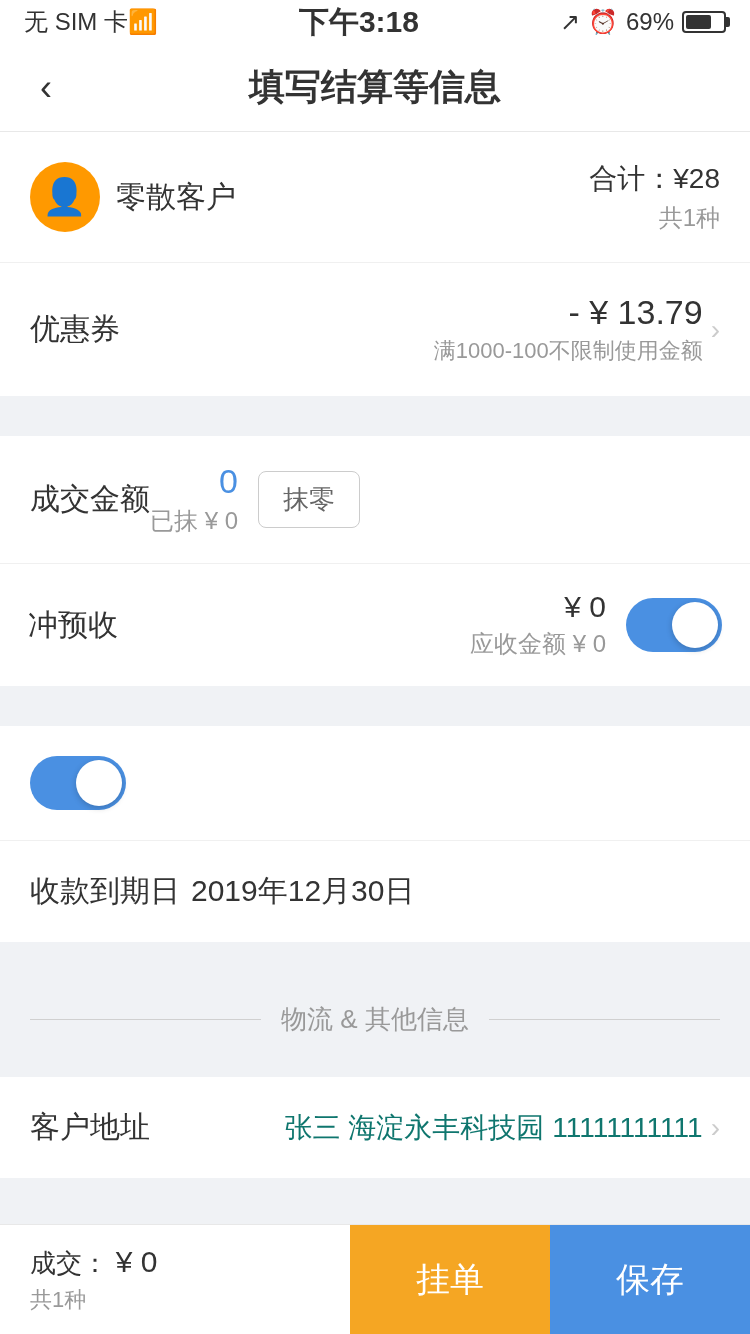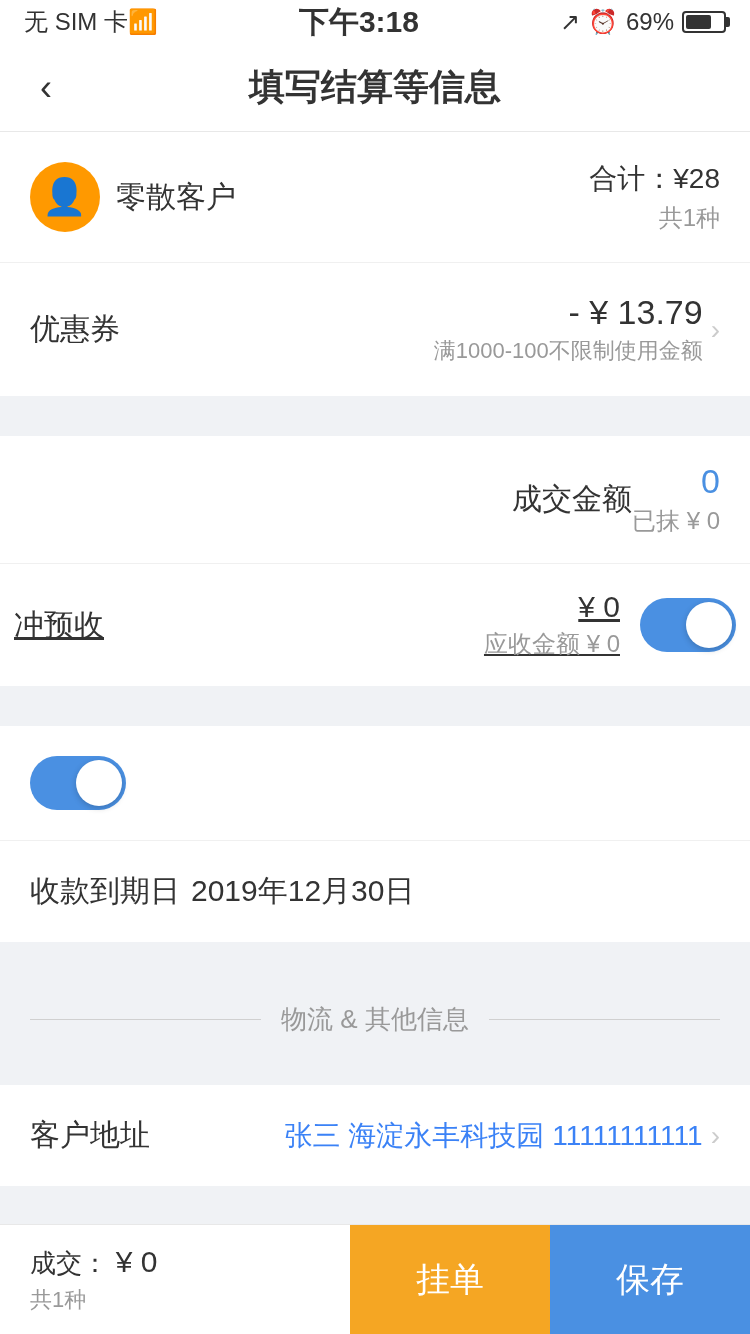--- a/index.html
+++ b/index.html
@@ -117,21 +117,21 @@
     .coupon-desc { font-size: 22px; color: #999; margin-top: 4px; }
     .chevron-right { font-size: 28px; color: #ccc; }
 
     
     .divider { height: 20px; background: #f0f2f5; }
 
     
     .row {
       display: flex;
       align-items: center;
-      justify-content: flex-end;
+      justify-content: flex-start;
       padding: 26px 30px;
       background: #fff;
       border-bottom: 1px solid #f0f0f0;
     }
     .row-label { font-size: 30px; color: #333; }
     .row-right { display: flex; align-items: center; gap: 20px; }
 
     
     .transaction-value {
       font-size: 34px;
@@ -152,23 +152,22 @@
       color: #666;
       background: #fff;
       cursor: pointer;
     }
 
     
     .prepay-row {
       display: flex;
       align-items: center;
       justify-content: space-between;
-      padding: 26px 14px;
-      background: #fff;
-      text-decoration: underline;
+      padding: 26px 28px;
+      background: #fff;
     }
     .prepay-left { font-size: 30px; color: #333; }
     .prepay-right { display: flex; align-items: center; gap: 20px; }
     .prepay-amount-block { text-align: right; }
     .prepay-amount { font-size: 30px; font-weight: 500; color: #333; }
     .receivable { font-size: 24px; color: #999; margin-top: 4px; }
 
     
     .toggle {
       width: 96px;
@@ -231,24 +230,23 @@
       padding: 0 20px;
     }
 
     
     .address-row {
       display: flex;
       align-items: center;
       justify-content: space-between;
       padding: 30px 30px;
       background: #fff;
-      margin-top: 8px;
     }
     .address-label { font-size: 30px; color: #333; flex-shrink: 0; margin-right: 20px; }
-    .address-value { font-size: 28px; color: #3b82f6; flex: 1; }
+    .address-value { font-size: 28px; color: #0f766e; flex: 1; }
     .address-right { display: flex; align-items: center; gap: 8px; }
 
     
     .bottom-bar {
       position: fixed;
       bottom: 0;
       left: 0;
       width: 750px;
       height: 110px;
       background: #fff;
@@ -347,20 +345,21 @@
   <div class="divider"></div>
 
   <div class="section">
     <div class="row">
       <span class="row-label">成交金额</span>
       <div class="row-right">
         <div class="row-value-block">
           <div class="transaction-value">0</div>
           <div class="already-deducted">已抹  ¥ 0</div>
         </div>
+        <button class="round-btn">抹零</button>
       </div>
     </div>
 
     <div class="prepay-row">
       <span class="prepay-left">冲预收</span>
       <div class="prepay-right">
         <div class="prepay-amount-block">
           <div class="prepay-amount">¥ 0</div>
           <div class="receivable">应收金额 ¥ 0</div>
         </div>

